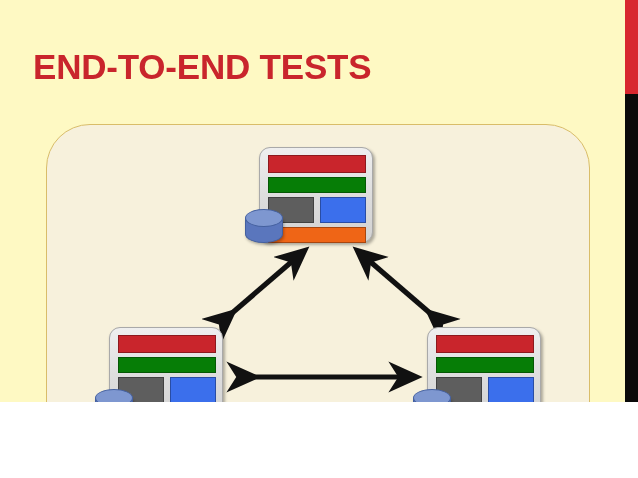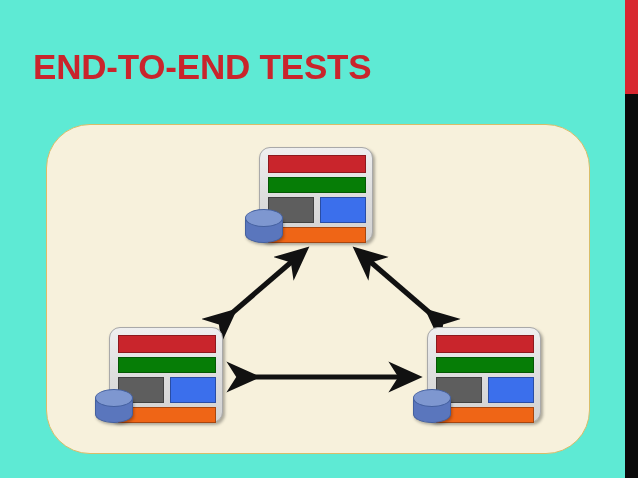--- a/index.html
+++ b/index.html
@@ -6,22 +6,22 @@
     margin: 0;
     padding: 0;
     background: #ffffff;
   }
   body {
     font-family: "Liberation Sans", sans-serif;
   }
   #slide {
     position: relative;
     width: 638px;
-    height: 478px;
-    background: #5eead4;
+    height: 402px;
+    background: #fef9c3;
     overflow: hidden;
   }
 
   
   #edge-bar-red {
     position: absolute;
     left: 625px;
     top: 0px;
     width: 13px;
     height: 94px;

